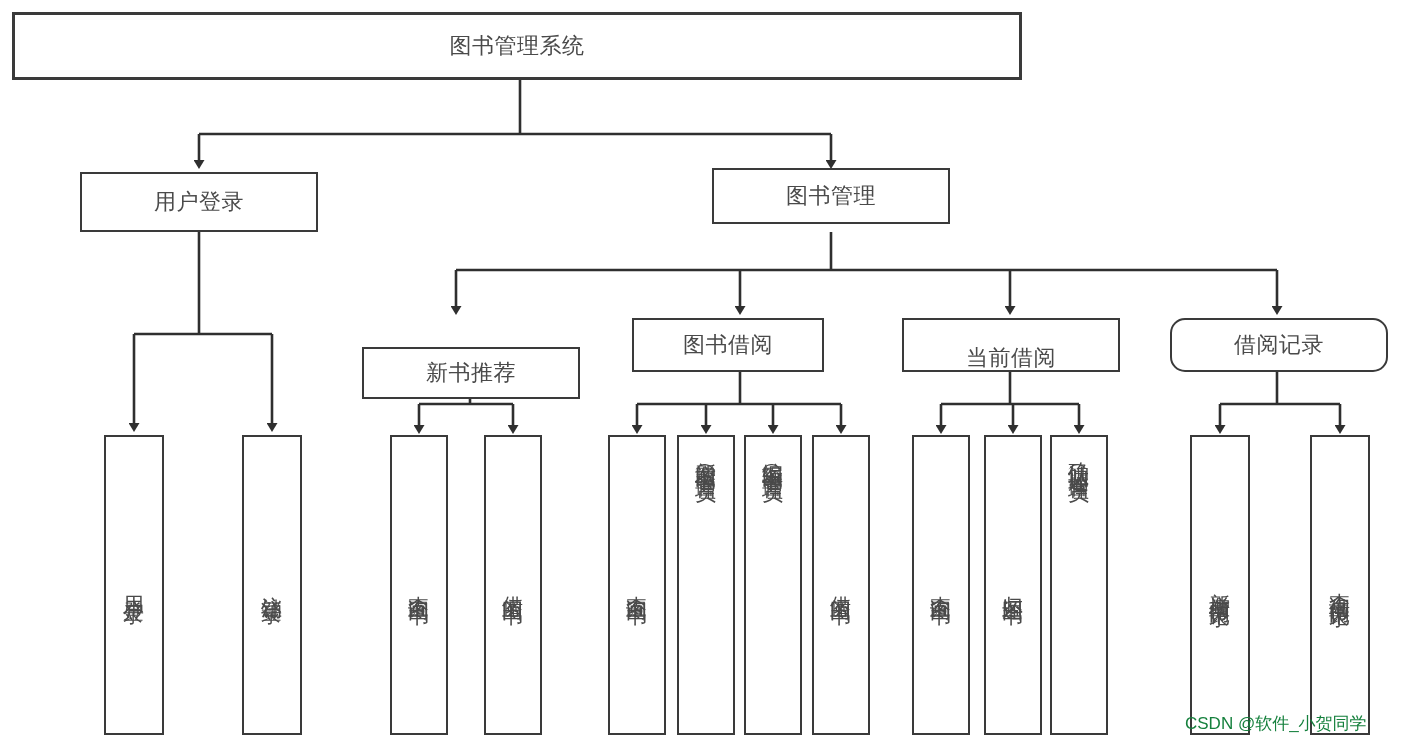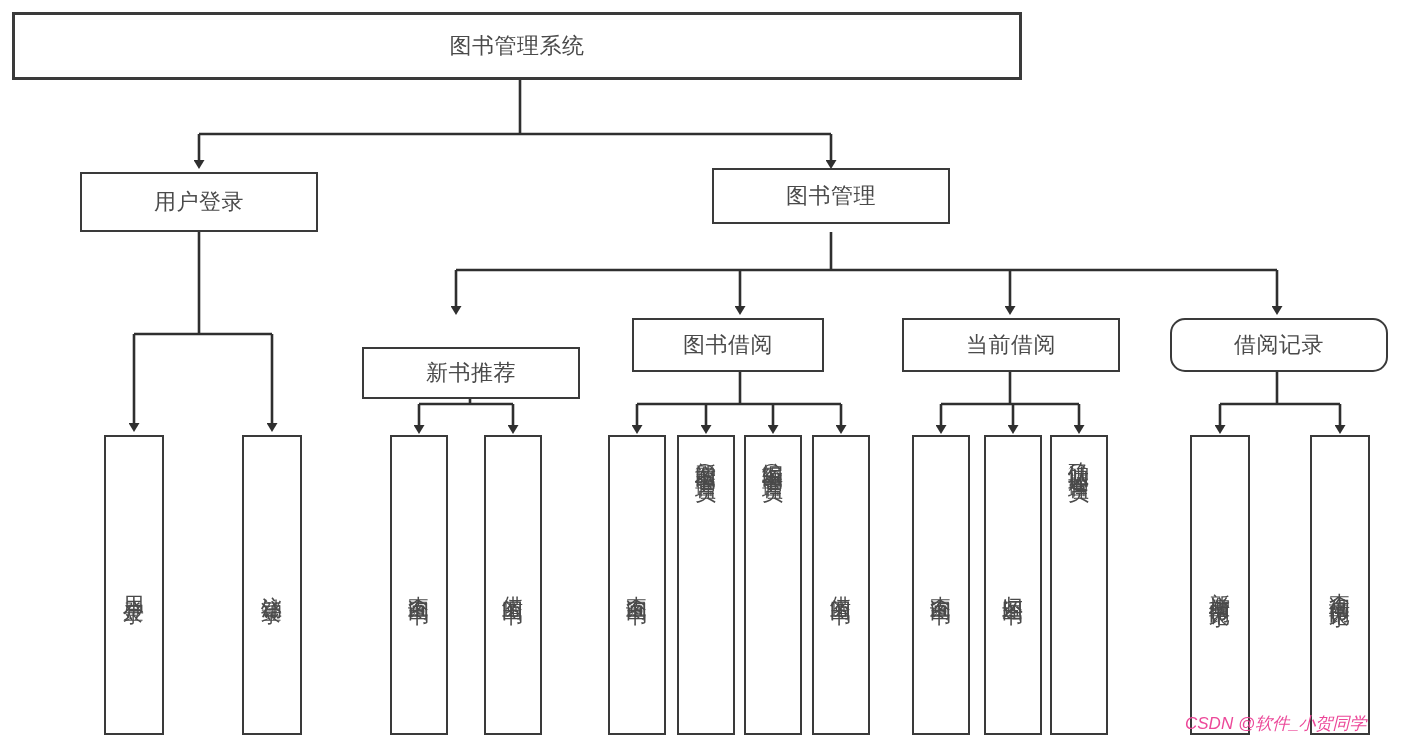--- a/index.html
+++ b/index.html
@@ -55,25 +55,24 @@
   }
   .leaf-box.center-v {
     align-items: center;
     padding-top: 0;
   }
   .watermark {
     position: absolute;
     left: 1185px;
     top: 712px;
     font-size: 17px;
-    color: #ec4899;
+    color: #15803d;
     font-family: "Liberation Sans", "DejaVu Sans", sans-serif;
     white-space: nowrap;
     pointer-events: none;
-    font-style: italic;
   }
 </style>
 </head>
 <body>
 
 <div id="stage">
 
   <svg id="diagram-svg" viewBox="0 0 1405 747" xmlns="http://www.w3.org/2000/svg">
     <defs>
       <marker id="arrow" markerWidth="9" markerHeight="11" refX="1" refY="5.5" orient="auto" markerUnits="userSpaceOnUse">
@@ -126,21 +125,21 @@
       </div>
       <div class="node-box" style="left: 712px; top: 168px; width: 238px; height: 56px;">
         <div class="node-label">图书管理</div>
       </div>
       <div class="node-box" style="left: 362px; top: 336px; width: 218px; height: 52px; margin-top: 11px;">
         <div class="node-label">新书推荐</div>
       </div>
       <div class="node-box" style="left: 632px; top: 318px; width: 192px; height: 54px;">
         <div class="node-label">图书借阅</div>
       </div>
-      <div class="node-box" style="left: 902px; top: 318px; width: 218px; height: 54px;">
+      <div class="node-box" style="left: 902px; top: 318px; width: 218px; height: 54px; align-items: flex-end;">
         <div class="node-label">当前借阅</div>
       </div>
       <div class="node-box" style="left: 1170px; top: 318px; width: 218px; height: 54px; border-radius: 15px;">
         <div class="node-label">借阅记录</div>
       </div>
       <div class="node-box leaf-box center-v" style="left: 104px; top: 435px; width: 60px; height: 300px;">
         <div class="node-label vertical">用户登录</div>
       </div>
       <div class="node-box leaf-box center-v" style="left: 242px; top: 435px; width: 60px; height: 300px;">
         <div class="node-label vertical">注销登录</div>

